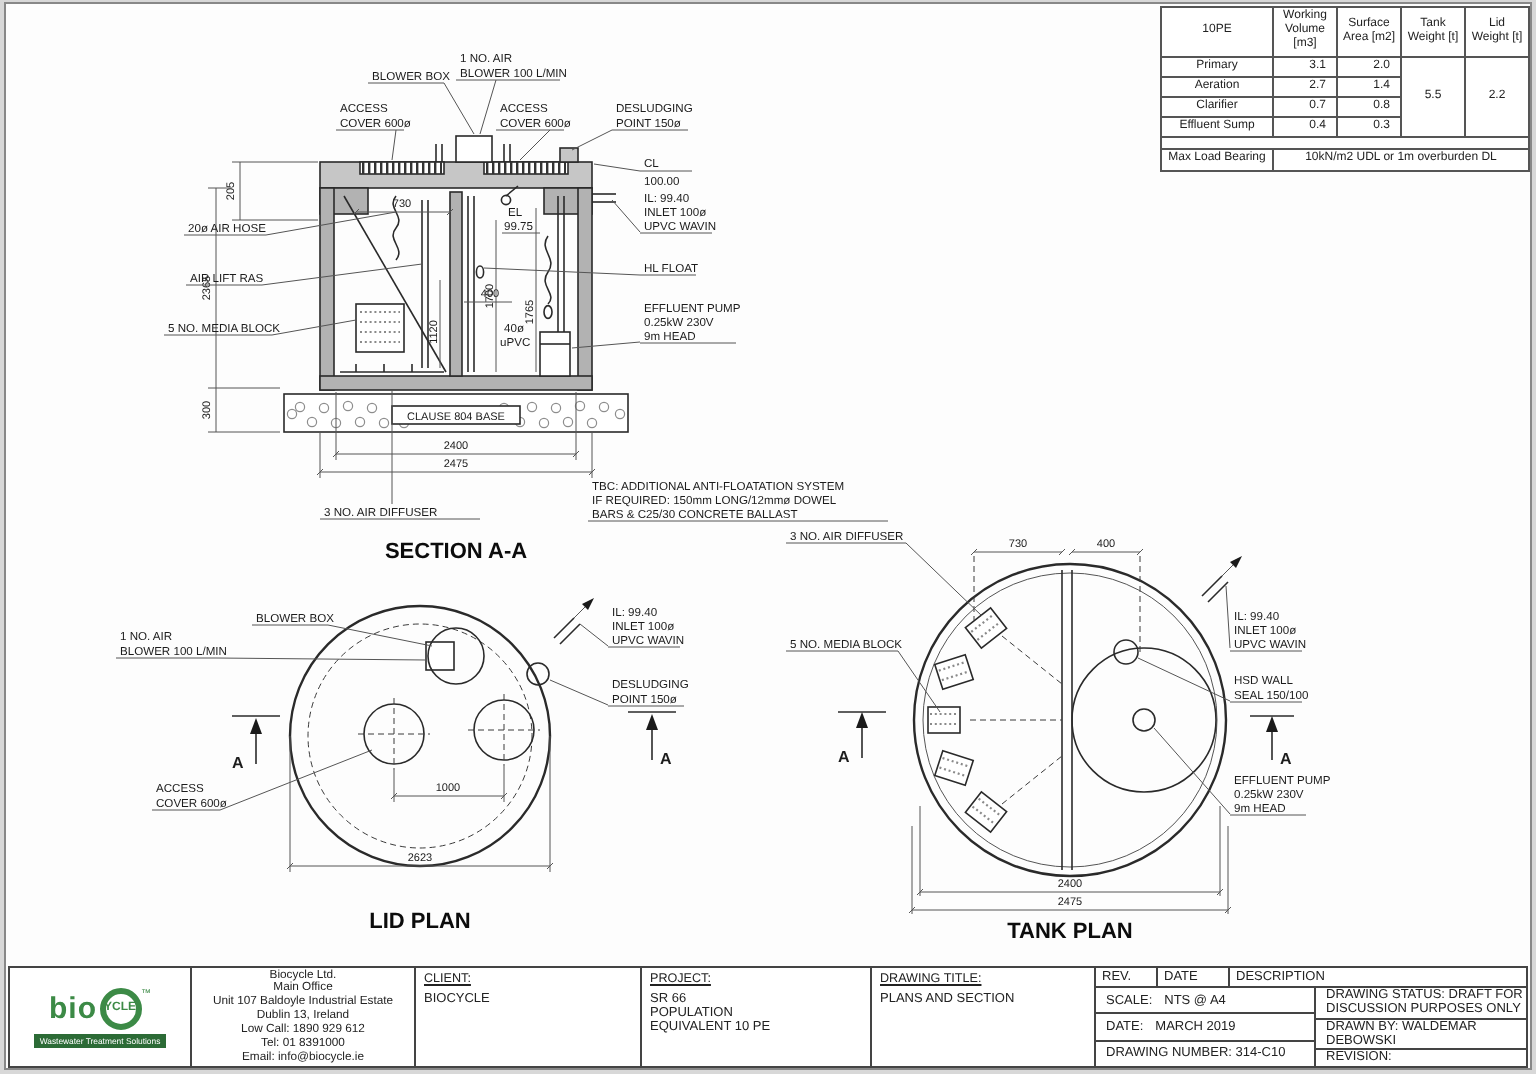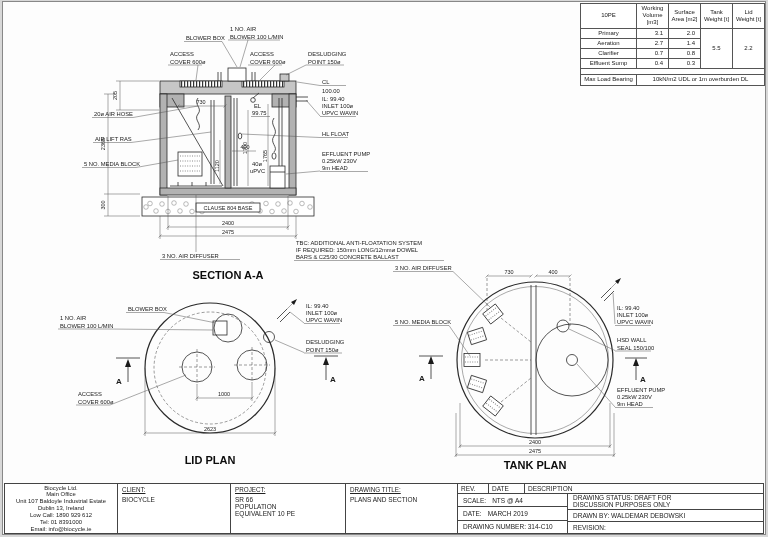--- a/index.html
+++ b/index.html
@@ -437,20 +437,28 @@
     <text x="232" y="134">EFFLUENT PUMP</text>
     <text x="232" y="141">0.25kW 230V</text>
     <text x="232" y="148">9m HEAD</text>
     <line class="thin" x1="230" y1="149.5" x2="268" y2="149.5"></line>
       <line class="thin" x1="230" y1="149" x2="192" y2="106"></line>
     <text class="ttl" x="150" y="211" text-anchor="middle">TANK PLAN</text>
   </g>
 </svg>
 
 <div class="tblock">
+  <div class="tcell logo-cell">
+    <div class="logo-row">
+      <span class="logo-bio">bio</span>
+      <span class="logo-circ">YCLE</span>
+      <span class="logo-tm">™</span>
+    </div>
+    <div class="logo-tag">Wastewater Treatment Solutions</div>
+  </div>
   <div class="tcell addr-cell">
     <div>Biocycle Ltd.</div>
     <div>Main Office</div>
     <div>Unit 107 Baldoyle Industrial Estate</div>
     <div>Dublin 13, Ireland</div>
     <div>Low Call: 1890 929 612</div>
     <div>Tel: 01 8391000</div>
     <div>Email: info@biocycle.ie</div>
   </div>
   <div class="tcell client-cell">

